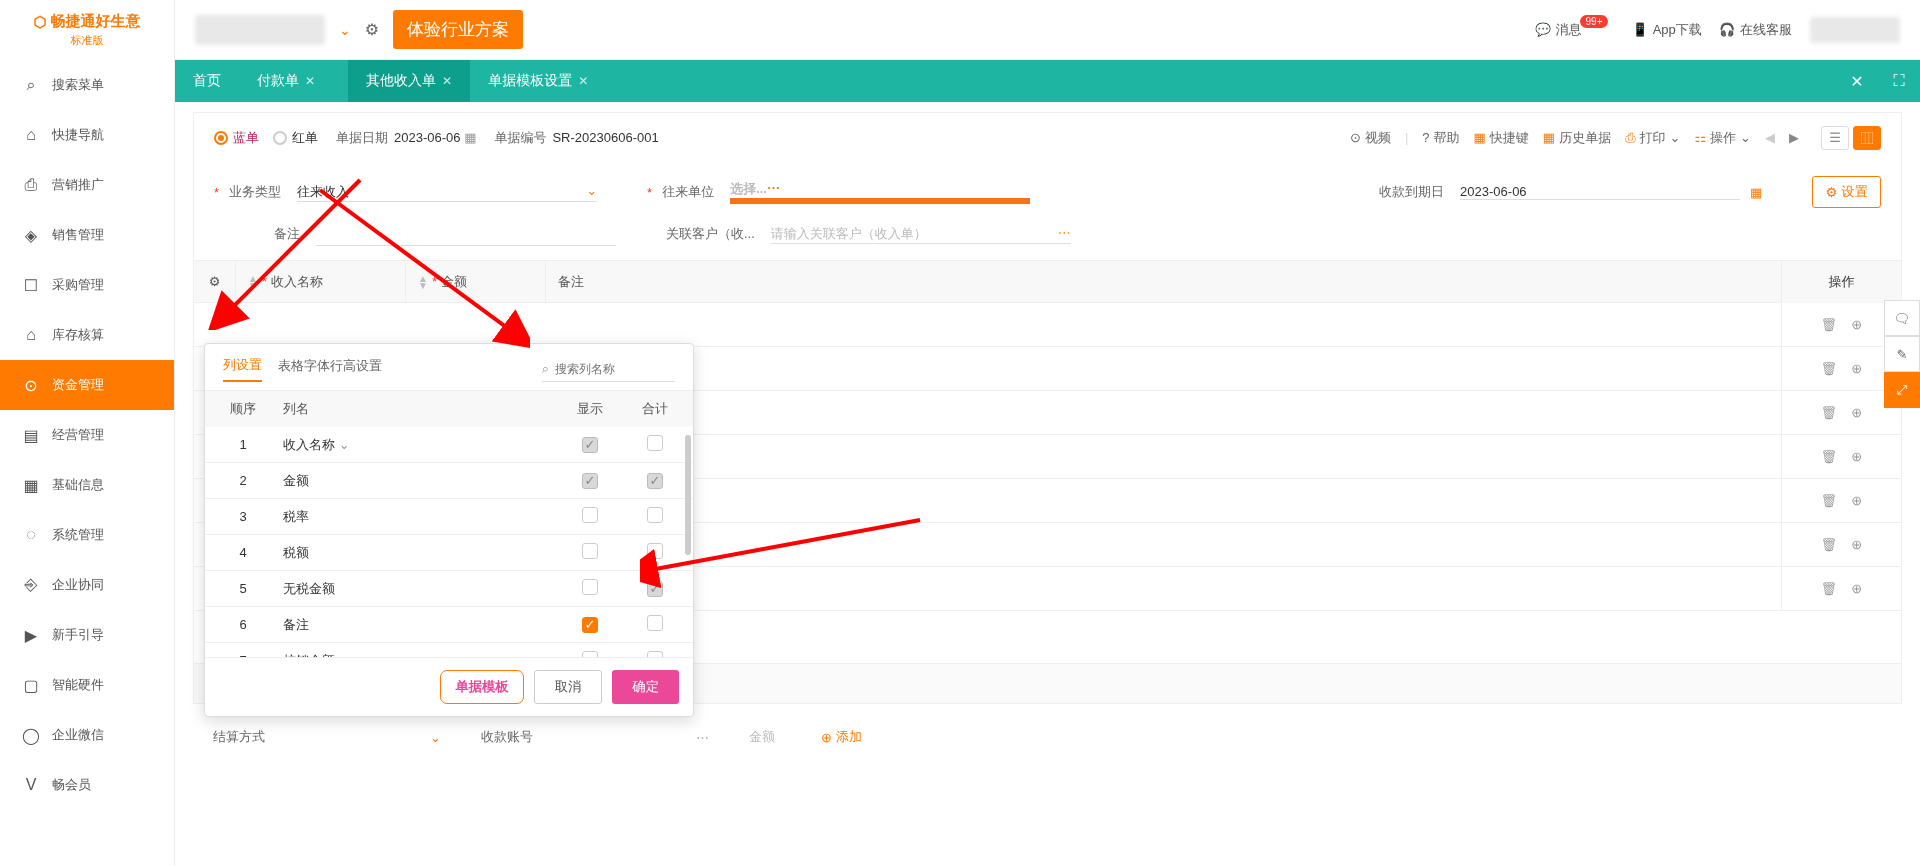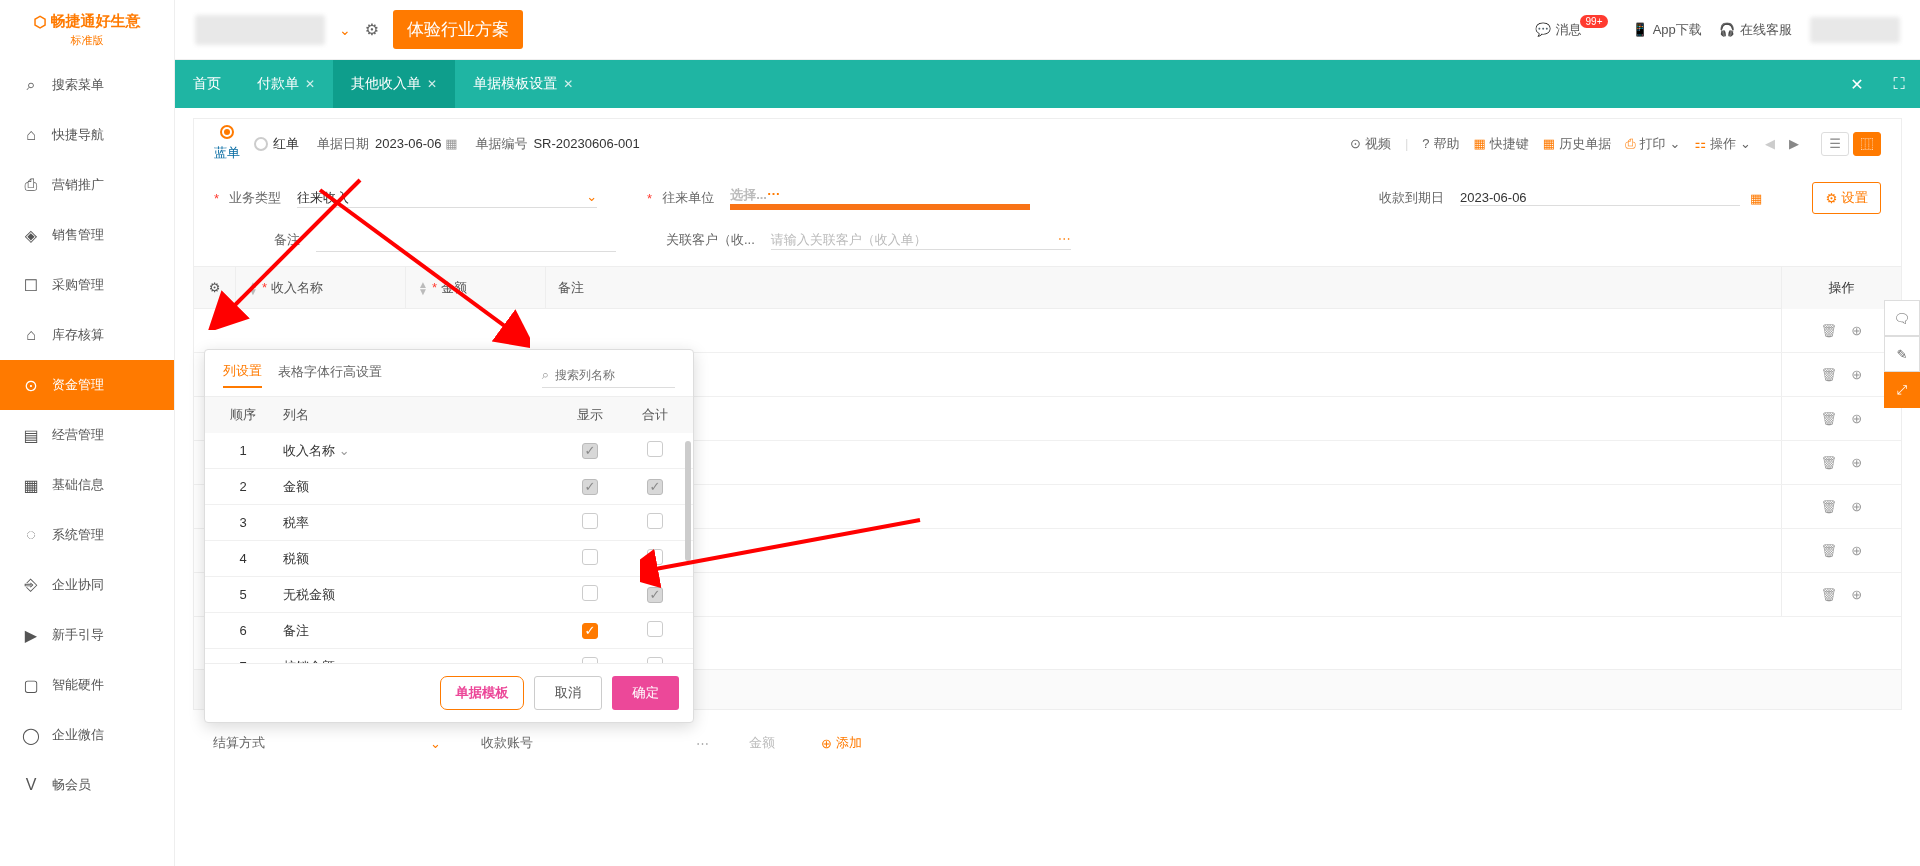--- a/index.html
+++ b/index.html
@@ -24,36 +24,36 @@
 .blur-box { width: 130px; height: 30px; background: #e8e8e8; border-radius: 3px; filter: blur(2px); }
 .dropdown-caret { color: #ff7a00; font-size: 14px; }
 .gear-icon { color: #666; font-size: 16px; }
 .btn-orange { background: #ff7a00; color: #fff; border: none; padding: 8px 14px; border-radius: 3px; cursor: pointer; font-size: 17px; }
 .topbar-right { display: flex; align-items: center; gap: 18px; color: #555; font-size: 13px; }
 .badge { background: #ff3b30; color: #fff; border-radius: 10px; padding: 1px 6px; font-size: 10px; position: relative; top: -8px; left: -6px; }
 .topbar-item { display: flex; align-items: center; gap: 4px; cursor: pointer; }
 .blur-small { width: 90px; height: 26px; background: #e8e8e8; border-radius: 3px; filter: blur(2px); }
 
 
-.tabs { height: 48px; background: #1fb5a3; display: flex; align-items: center; color: #fff; position: relative; }
+.tabs { height: 42px; background: #1fb5a3; display: flex; align-items: center; color: #fff; position: relative; }
 .tab { padding: 0 18px; height: 100%; display: flex; align-items: center; gap: 6px; cursor: pointer; font-size: 14px; }
-.tab.active { background: #0e9e8c; }
+.tab.active { background: #0e9e8c; margin-left: 15px; }
 .tab-close { font-size: 12px; opacity: 0.8; }
 .tabs-right { position: absolute; right: 0; display: flex; align-items: center; height: 100%; }
 .tabs-right .tab-btn { width: 42px; height: 42px; display: flex; align-items: center; justify-content: center; cursor: pointer; font-size: 16px; }
 
 
 .toolbar { display: flex; align-items: center; height: 50px; padding: 0 20px; border-bottom: 1px solid #eee; justify-content: space-between; background: #fff; margin: 10px 18px 0; border: 1px solid #eee; border-bottom: none; }
 .toolbar-left { display: flex; align-items: center; gap: 18px; }
 .radio-group { display: flex; align-items: center; gap: 14px; }
 .radio-item { display: flex; align-items: center; gap: 5px; cursor: pointer; }
 .radio-circle { width: 14px; height: 14px; border: 2px solid #ccc; border-radius: 50%; display: inline-flex; align-items: center; justify-content: center; }
 .radio-circle.checked { border-color: #ff7a00; }
 .radio-circle.checked::after { content: ""; width: 6px; height: 6px; background: #ff7a00; border-radius: 50%; }
-.radio-item.checked { color: #0369a1; flex-direction: column; }
+.radio-item.checked { color: #be185d; }
 .field-label { color: #666; margin-right: 6px; }
 .field-value { color: #333; }
 .toolbar-right { display: flex; align-items: center; gap: 14px; color: #666; }
 .tool-link { display: flex; align-items: center; gap: 4px; cursor: pointer; font-size: 13px; }
 .view-toggles { display: flex; gap: 4px; margin-left: 8px; }
 .view-toggle { width: 28px; height: 24px; border: 1px solid #ddd; display: flex; align-items: center; justify-content: center; border-radius: 3px; cursor: pointer; color: #888; }
 .view-toggle.active { background: #ff7a00; color: #fff; border-color: #ff7a00; }
 
 
 .form-row { display: flex; padding: 14px 20px; gap: 50px; background: #fff; margin: 0 18px; border-left: 1px solid #eee; border-right: 1px solid #eee; }

